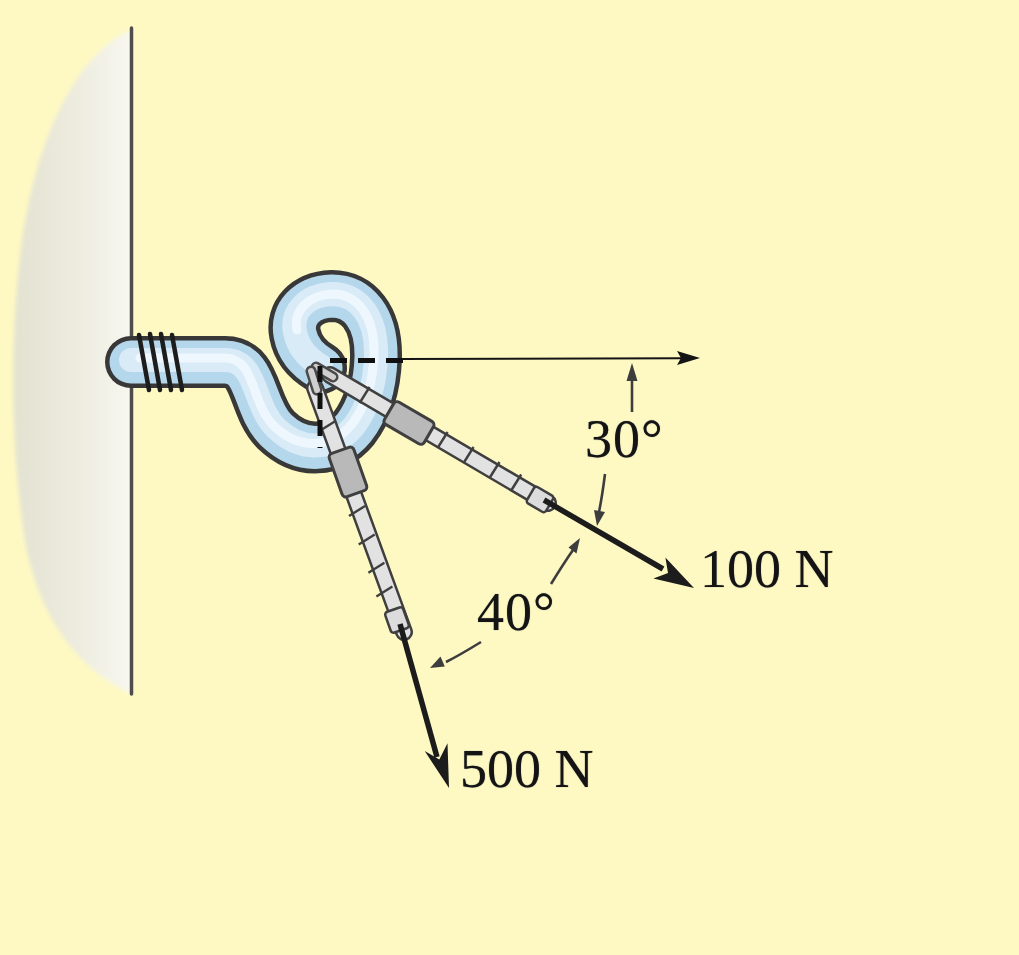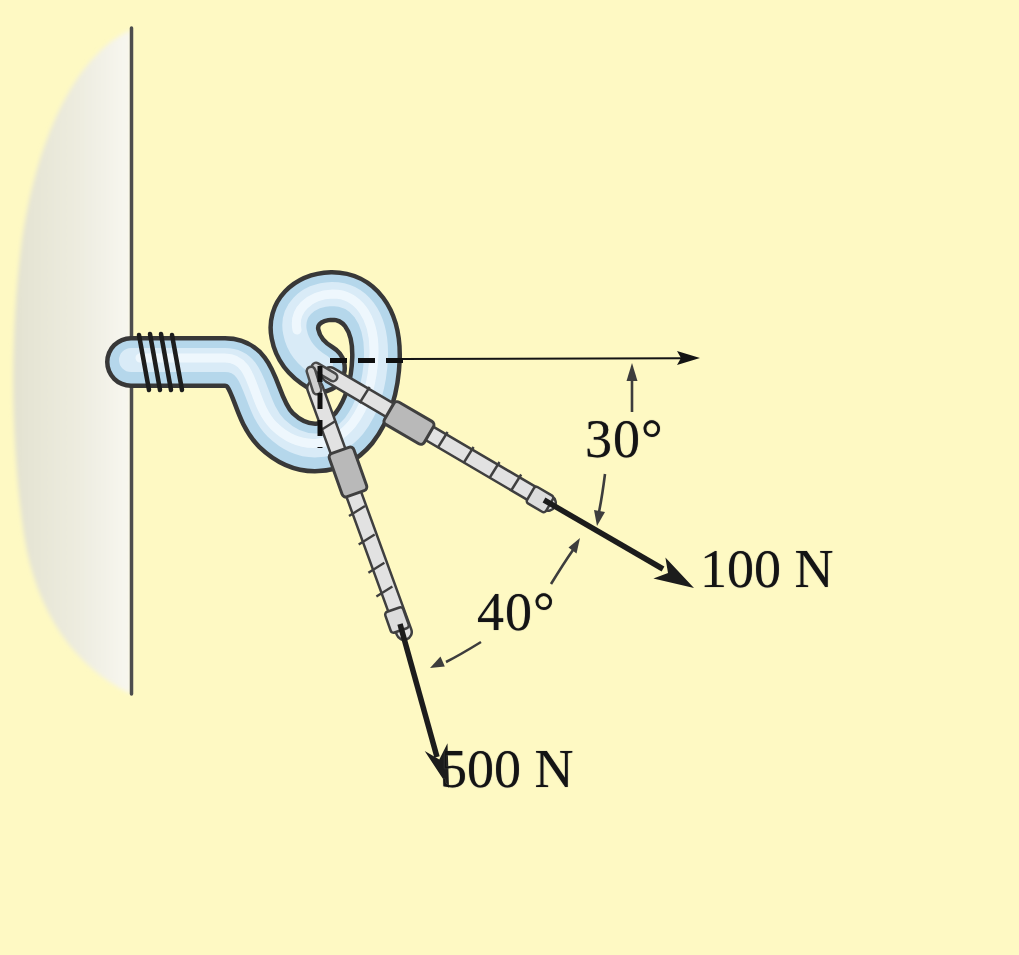--- a/index.html
+++ b/index.html
@@ -28,21 +28,21 @@
     font-size: 54px;
     line-height: 1;
     white-space: nowrap;
     text-shadow: 0 0 1px #6a6a6a;
     color: #141414;
   }
   .fig-label.angle { letter-spacing: 1px; }
   #angle-30-label { left: 585px; top: 412px; }
   #angle-40-label { left: 477px; top: 585px; font-family: Liberation Serif, serif; }
   #force-200-label { left: 700px; top: 542px; }
-  #force-500-label { left: 440px; top: 742px; }
+  #force-500-label { left: 460px; top: 742px; }
 </style>
 </head>
 <body>
 
 <div id="stage">
 
   <svg width="1019" height="955" viewBox="0 0 1019 955">
 
     <defs>
       <linearGradient id="wallGrad" x1="0" y1="0" x2="1" y2="0">

